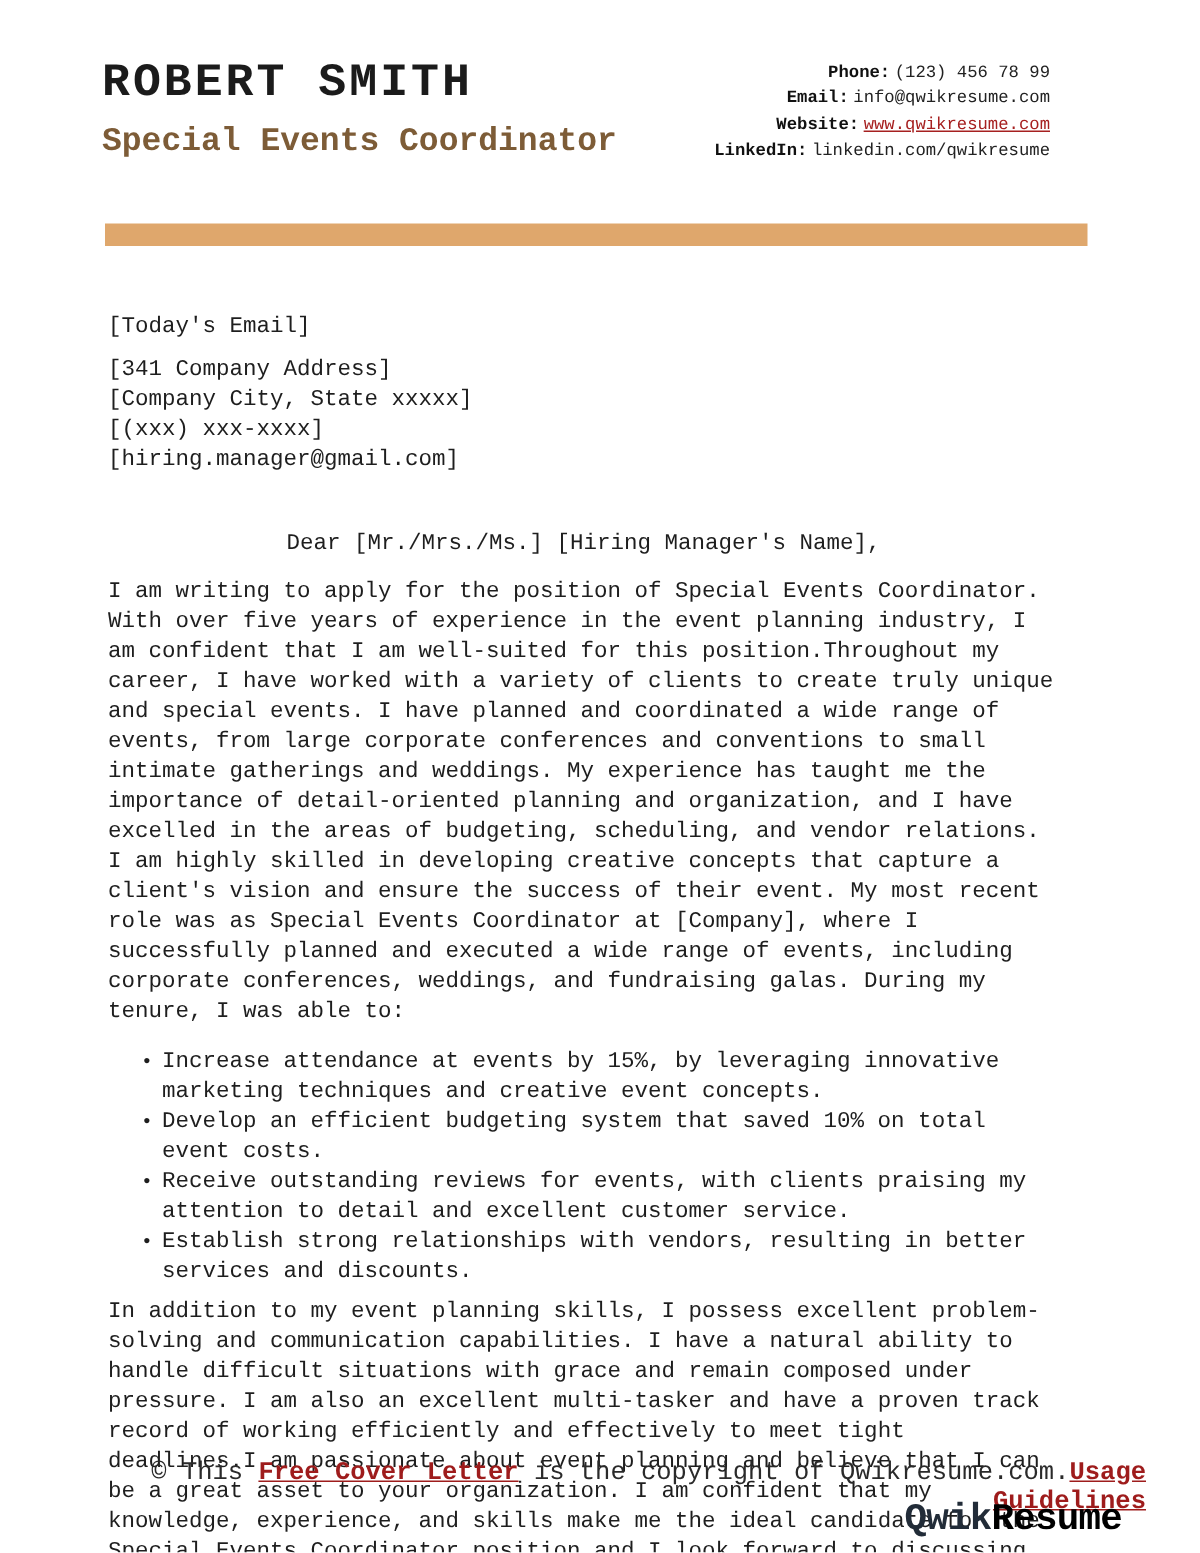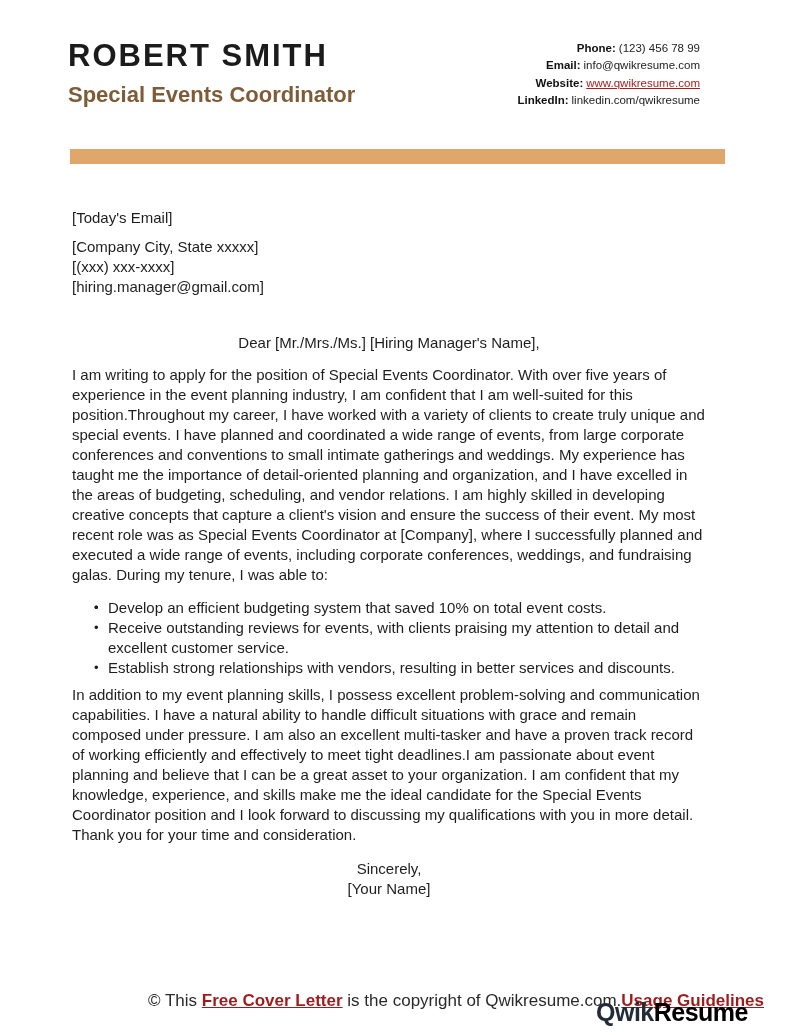--- a/index.html
+++ b/index.html
@@ -2,21 +2,21 @@
 <html><head>
 <meta charset="utf-8">
 <style>
   html, body { margin: 0; padding: 0; background: #ffffff; }
   .page {
     position: relative;
     width: 776px;
     height: 1035px;
     background: #ffffff;
     overflow: hidden;
-    font-family: Liberation Sans, sans-serif;
+    font-family: Liberation Mono, monospace;
     color: #1e1e1e;
   }
 
   
   .header {
     display: flex;
     justify-content: space-between;
     align-items: flex-start;
     padding: 38px 76px 0 68px;
   }
@@ -117,32 +117,34 @@
       </div>
     </div>
   </header>
 
   <div class="accent-bar"></div>
 
   <main class="letter">
     <p class="date-line">[Today's Email]</p>
 
     <div class="company-block">
+      <p>[341 Company Address]</p>
       <p>[Company City, State xxxxx]</p>
       <p>[(xxx) xxx-xxxx]</p>
       <p>[hiring.manager@gmail.com]</p>
     </div>
 
     <p class="salutation">Dear [Mr./Mrs./Ms.] [Hiring Manager's Name],</p>
 
     <p class="para-1">I am writing to apply for the position of Special Events Coordinator. With over five years of experience in the event planning industry, I am confident that I am well-suited for this position.Throughout my career, I have worked with a variety of clients to create truly unique and special events. I have planned and coordinated a wide range of events, from large corporate conferences and conventions to small intimate gatherings and weddings. My experience has taught me the importance of detail-oriented planning and organization, and I have excelled in the areas of budgeting, scheduling, and vendor relations. I am highly skilled in developing creative concepts that capture a client's vision and ensure the success of their event. My most recent role was as Special Events Coordinator at [Company], where I successfully planned and executed a wide range of events, including corporate conferences, weddings, and fundraising galas. During my tenure, I was able to:</p>
 
     <ul class="achievements">
       <li>
         <span class="marker">•</span>
+        <span>Increase attendance at events by 15%, by leveraging innovative marketing techniques and creative event concepts.</span>
       </li>
       <li>
         <span class="marker">•</span>
         <span>Develop an efficient budgeting system that saved 10% on total event costs.</span>
       </li>
       <li>
         <span class="marker">•</span>
         <span>Receive outstanding reviews for events, with clients praising my attention to detail and excellent customer service.</span>
       </li>
       <li>

